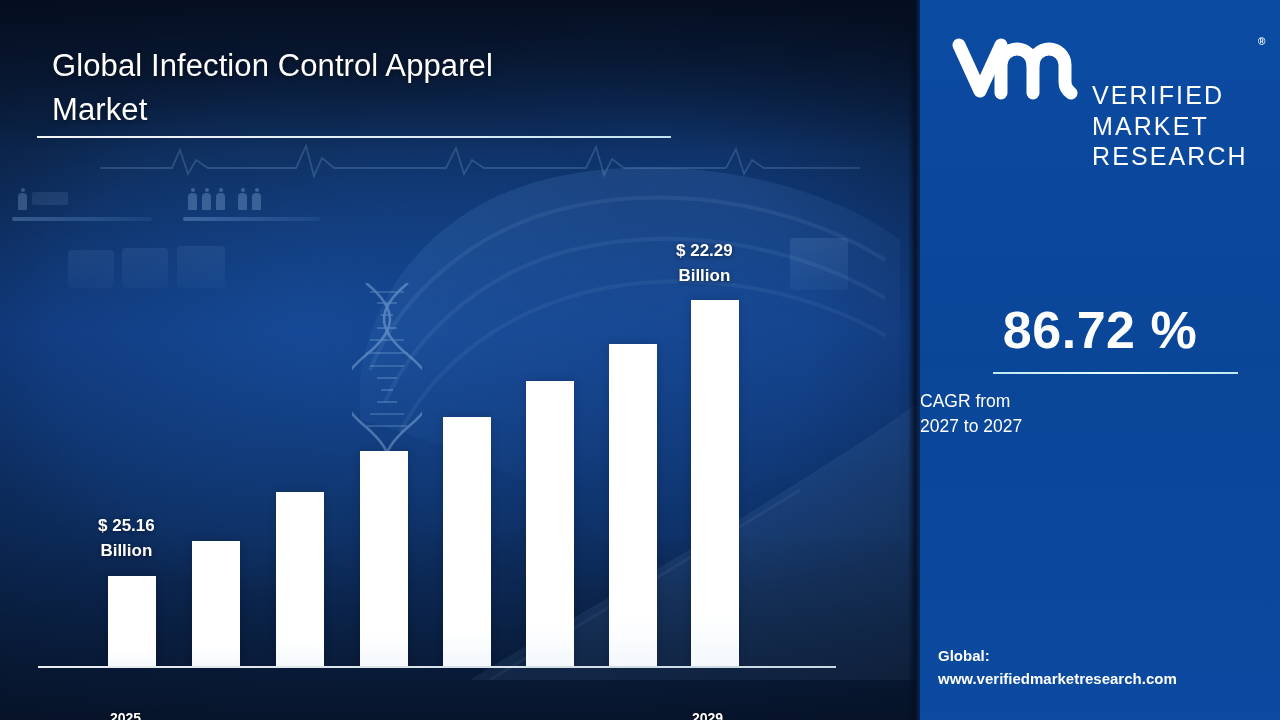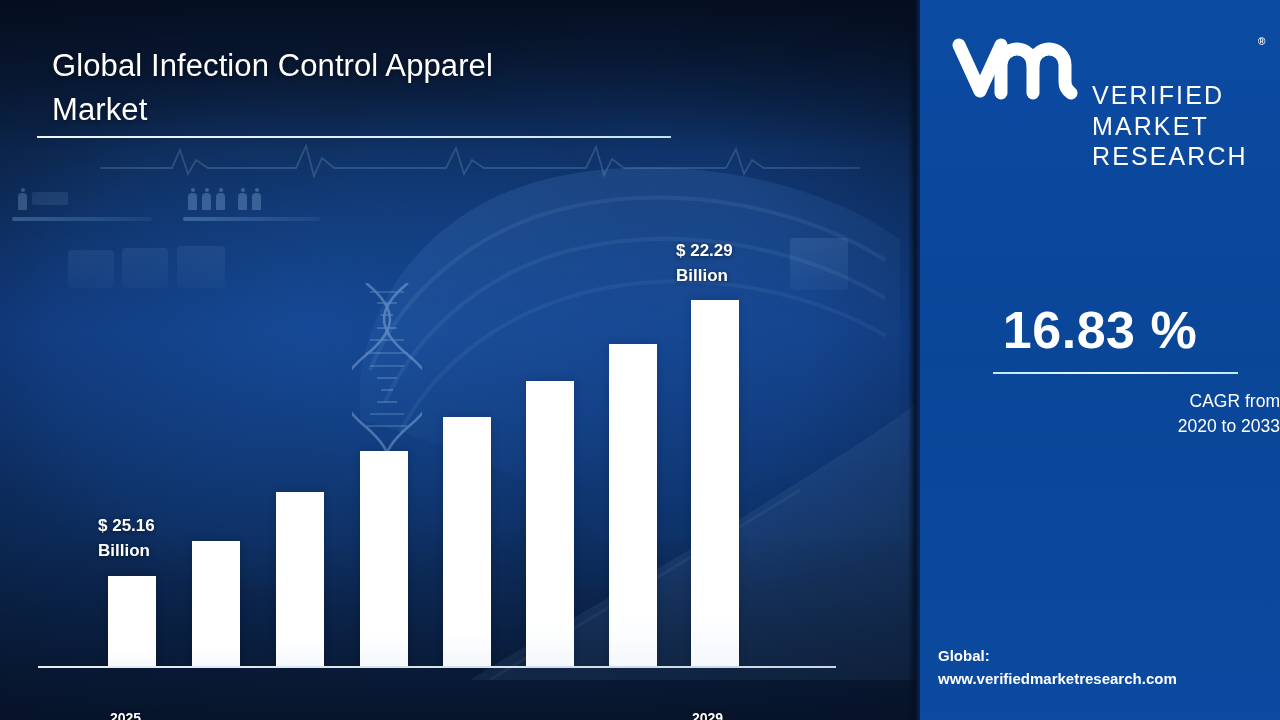--- a/index.html
+++ b/index.html
@@ -44,21 +44,21 @@
   #title-rule{position:absolute;left:37px;top:136px;width:634px;height:2px;
         background:linear-gradient(90deg,#ffffff 0%,#eaf7ff 60%,#c9ecf7 100%);opacity:.95;}
 
   
   #chart{position:absolute;left:0;top:0;width:920px;height:720px;}
   #axis{position:absolute;left:38px;top:666px;width:798px;height:2px;
         background:linear-gradient(90deg,rgba(255,255,255,.92),rgba(230,248,255,.85));}
   .bar{position:absolute;bottom:54px;background:linear-gradient(180deg,#ffffff 0%,#ffffff 85%,#f4f8fc 100%);
         box-shadow:0 0 8px rgba(0,0,0,.18);}
   .vlabel{position:absolute;color:#ffffff;font-size:17px;font-weight:bold;line-height:1.45;
-        text-shadow:0 1px 4px rgba(0,0,0,.5);white-space:nowrap;}
+        text-shadow:0 1px 4px rgba(0,0,0,.5);white-space:nowrap;text-align:center;}
   .xtick{position:absolute;top:674px;color:#ffffff;font-size:14px;font-weight:bold;
         text-shadow:0 1px 3px rgba(0,0,0,.5);margin-top:36px;}
 
   
   #right{position:absolute;left:920px;top:0;width:360px;height:720px;
         background:linear-gradient(180deg,#0b4ba2 0%,#0a4698 50%,#0b4aa0 100%);}
   #seam{position:absolute;left:908px;top:0;width:12px;height:720px;
         background:linear-gradient(90deg,rgba(4,14,32,.0),rgba(4,14,32,.85) 60%,rgba(8,40,92,.9));}
 
   
@@ -66,21 +66,21 @@
   #logo-mark{position:absolute;left:0;top:6px;width:126px;height:64px;}
   #logo-text{position:absolute;left:140px;top:1px;width:170px;color:#fff;
         font-size:25px;font-weight:normal;line-height:1.22;letter-spacing:2.1px;margin-top:48px;}
   #logo-reg{position:absolute;left:306px;top:5px;color:#fff;font-size:10px;font-weight:bold;}
 
   
   #cagr-value{position:absolute;left:920px;top:300px;width:360px;text-align:center;color:#fff;
         font-size:52px;font-weight:bold;letter-spacing:.5px;}
   #cagr-rule{position:absolute;left:993px;top:372px;width:245px;height:2px;
         background:linear-gradient(90deg,#bfe9ee,#e8fbff 50%,#bfe9ee);}
-  #cagr-caption{position:absolute;left:920px;top:389px;width:360px;text-align:right;color:#ffffff;
+  #cagr-caption{position:absolute;left:920px;top:389px;width:360px;text-align:left;color:#ffffff;
         font-size:17.5px;line-height:1.42;}
 
   
   #source{position:absolute;left:938px;top:645px;width:340px;color:#fff;
         font-size:15px;font-weight:bold;line-height:1.5;}
 </style>
 </head>
 <body>
 
 <div id="stage">
@@ -220,25 +220,25 @@
       </g>
     </svg>
     <div id="logo-text">
       <span>VERIFIED</span><br>
       <span>MARKET</span><br>
       <span>RESEARCH</span>
     </div>
     <div id="logo-reg">®</div>
   </div>
 
-  <div id="cagr-value">16.83 %</div>
+  <div id="cagr-value">86.72 %</div>
   <div id="cagr-rule"></div>
   <div id="cagr-caption">
     <span>CAGR from</span><br>
-    <span>2020 to 2033</span>
+    <span>2027 to 2027</span>
   </div>
 
   <div id="source">
     <span>Global:</span><br>
     <span>www.verifiedmarketresearch.com</span>
   </div>
 
 </div>
 
 </body></html>

